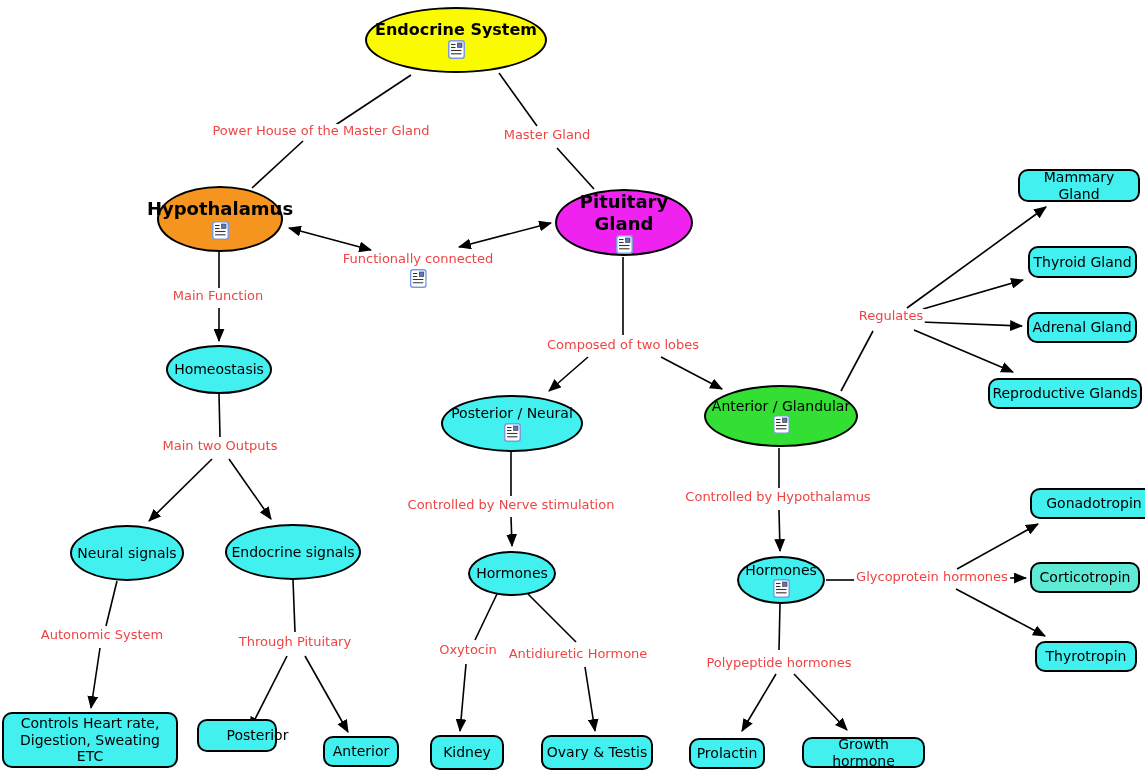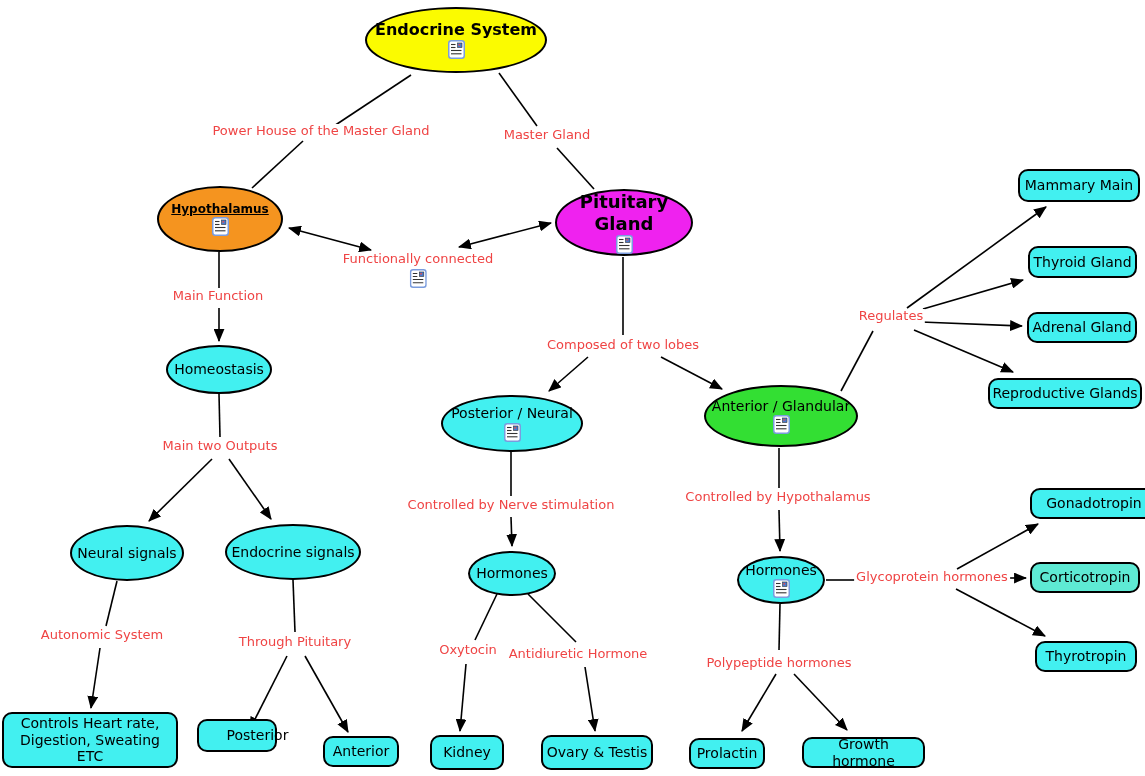--- a/index.html
+++ b/index.html
@@ -87,21 +87,21 @@
           <rect x="10.5" y="4" width="1.6" height="1.6" fill="#E05050"></rect>
           <g stroke="#333333" stroke-width="1.1">
             <line x1="3" y1="4.5" x2="7.5" y2="4.5"></line>
             <line x1="3" y1="7.5" x2="7.5" y2="7.5"></line>
             <line x1="3" y1="10.5" x2="13.5" y2="10.5"></line>
             <line x1="3" y1="13.8" x2="13.5" y2="13.8"></line>
           </g>
         </svg></span>
     </div>
     <div class="node shape-ellipse bold" style="left: 157px; top: 186px; width: 126px; height: 66px; background: rgb(245, 148, 31);">
-      <span class="lbl" style="font-size: 12px; text-decoration: underline;">Hypothalamus</span>
+      <span class="lbl" style="font-size: 18px;">Hypothalamus</span>
       <span class="icon"><svg width="17" height="19" viewBox="0 0 17 19">
           <rect x="0.75" y="0.75" width="15.5" height="17.5" rx="2.5" fill="#ffffff" stroke="#7A9CDE" stroke-width="1.5"></rect>
           <rect x="9.5" y="3" width="4.5" height="4.5" fill="#4A7BD0" stroke="#333333" stroke-width="0.6"></rect>
           <rect x="10.5" y="4" width="1.6" height="1.6" fill="#E05050"></rect>
           <g stroke="#333333" stroke-width="1.1">
             <line x1="3" y1="4.5" x2="7.5" y2="4.5"></line>
             <line x1="3" y1="7.5" x2="7.5" y2="7.5"></line>
             <line x1="3" y1="10.5" x2="13.5" y2="10.5"></line>
             <line x1="3" y1="13.8" x2="13.5" y2="13.8"></line>
           </g>
@@ -169,21 +169,21 @@
           <rect x="10.5" y="4" width="1.6" height="1.6" fill="#E05050"></rect>
           <g stroke="#333333" stroke-width="1.1">
             <line x1="3" y1="4.5" x2="7.5" y2="4.5"></line>
             <line x1="3" y1="7.5" x2="7.5" y2="7.5"></line>
             <line x1="3" y1="10.5" x2="13.5" y2="10.5"></line>
             <line x1="3" y1="13.8" x2="13.5" y2="13.8"></line>
           </g>
         </svg></span>
     </div>
     <div class="node shape-rect" style="left: 1018px; top: 169px; width: 122px; height: 33px; background: rgb(66, 240, 240);">
-      <span class="lbl">Mammary Main</span>
+      <span class="lbl">Mammary Gland</span>
     </div>
     <div class="node shape-rect" style="left: 1028px; top: 246px; width: 109px; height: 32px; background: rgb(66, 240, 240);">
       <span class="lbl">Thyroid Gland</span>
     </div>
     <div class="node shape-rect" style="left: 1027px; top: 312px; width: 110px; height: 31px; background: rgb(66, 240, 240);">
       <span class="lbl">Adrenal Gland</span>
     </div>
     <div class="node shape-rect" style="left: 988px; top: 378px; width: 154px; height: 31px; background: rgb(66, 240, 240);">
       <span class="lbl">Reproductive Glands</span>
     </div>

